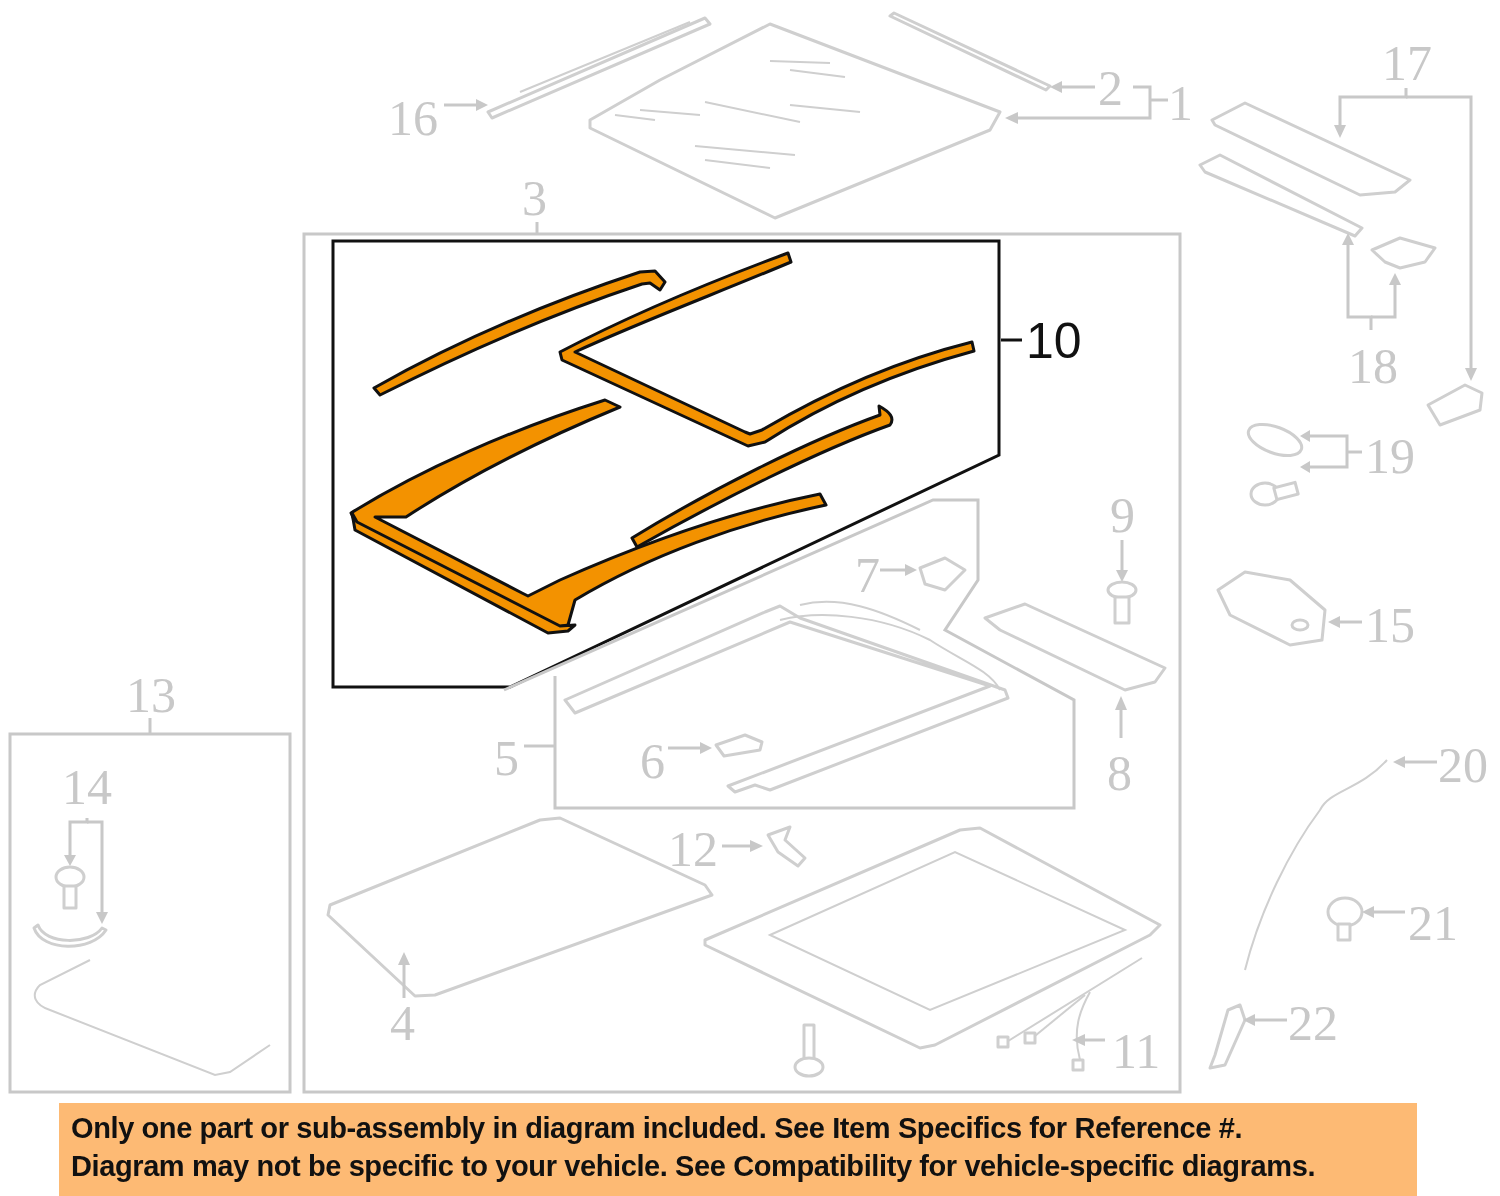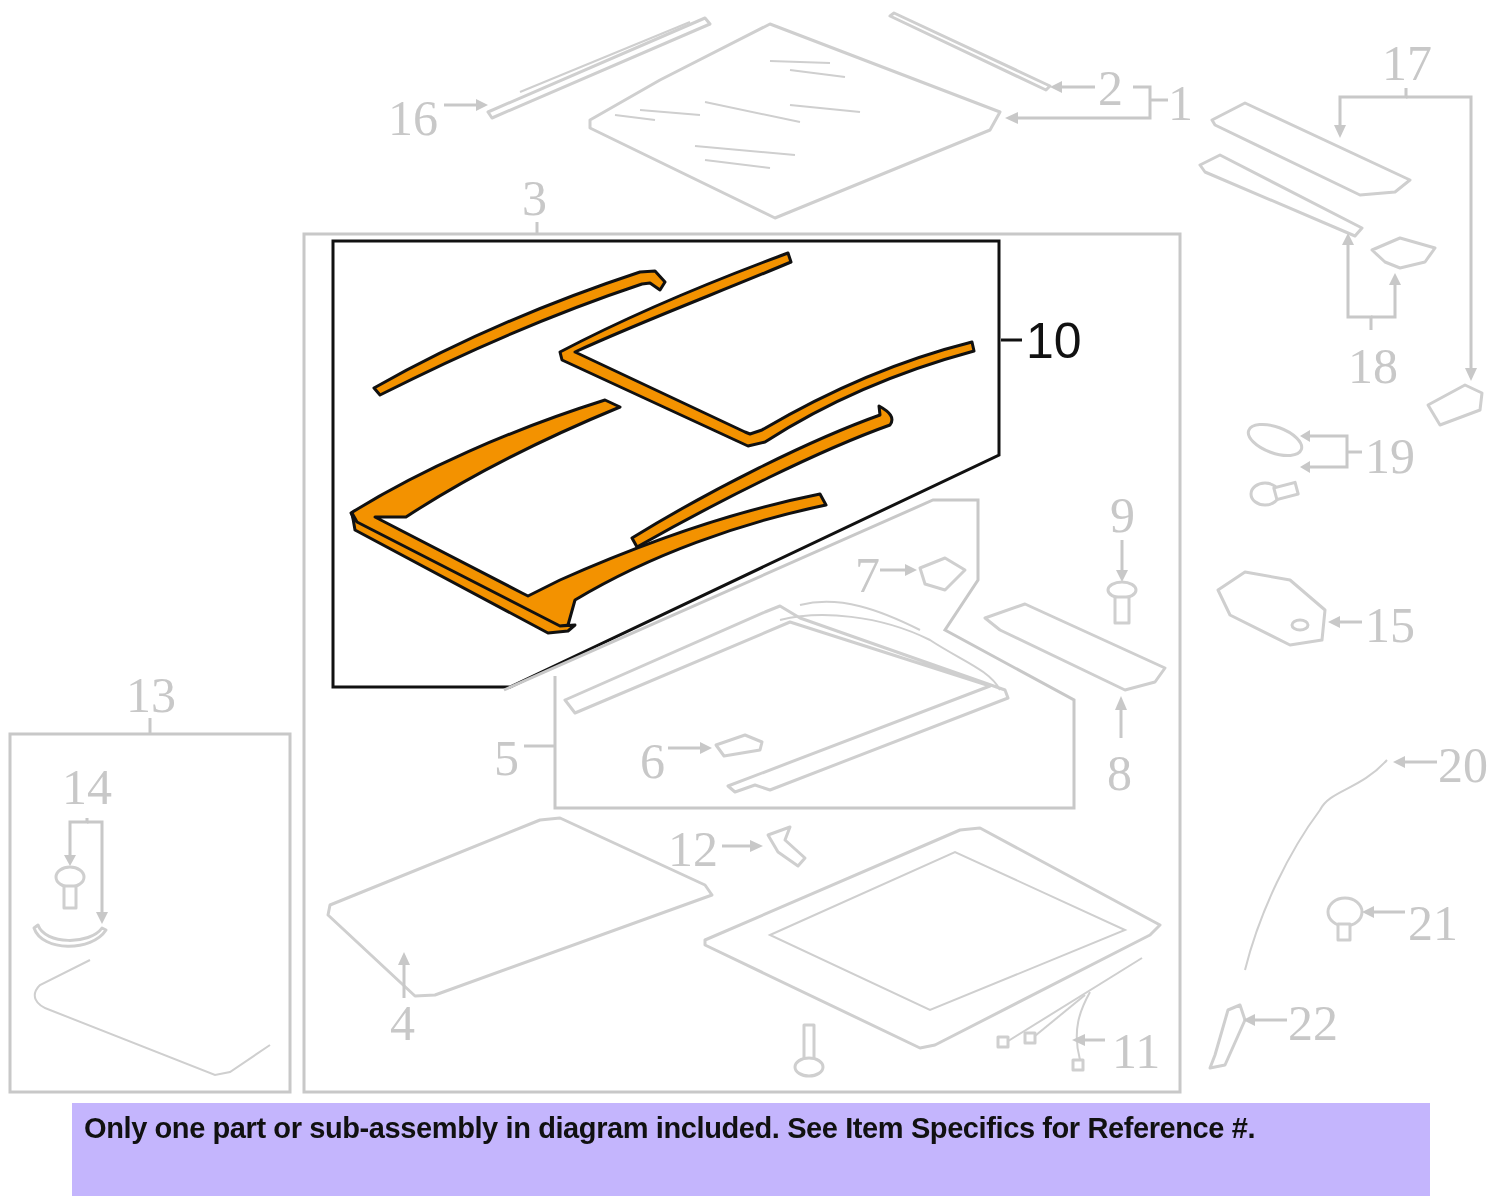--- a/index.html
+++ b/index.html
@@ -5,22 +5,22 @@
   html, body { margin: 0; padding: 0; background: #ffffff; }
   body { width: 1500px; height: 1196px; position: relative; overflow: hidden; font-family: "Liberation Serif", serif; }
   #diagram { position: absolute; left: 0; top: 0; width: 1500px; height: 1196px; }
   .callout { font-family: "Liberation Serif", serif; font-size: 50px; fill: #c8c8c8; }
   .callout-hl { font-family: "Liberation Sans", sans-serif; font-size: 50px; fill: #111111; }
   .ln { stroke: #c8c8c8; stroke-width: 3; fill: none; }
   .part { stroke: #cfcfcf; stroke-width: 3; fill: #ffffff; stroke-linejoin: round; }
   .part-thin { stroke: #cfcfcf; stroke-width: 2; fill: none; }
   .hl { fill: #f39200; stroke: #111111; stroke-width: 3; stroke-linejoin: round; }
   .banner {
-    position: absolute; left: 72px; top: 1103px; width: 1358px; height: 93px;
-    background: #c4b5fd; box-sizing: border-box; padding: 6px 10px 0 12px;
+    position: absolute; left: 59px; top: 1103px; width: 1358px; height: 93px;
+    background: #fdba74; box-sizing: border-box; padding: 6px 10px 0 12px;
     font-family: "Liberation Sans", sans-serif; font-weight: bold; color: #111111;
   }
   .banner div { font-size: 29px; line-height: 38px; white-space: nowrap; letter-spacing: -0.4px; }
 </style>
 </head>
 <body>
 
 <svg id="diagram" viewBox="0 0 1500 1196" xmlns="http://www.w3.org/2000/svg">
 
   <g>
@@ -196,13 +196,14 @@
   <g>
     <polygon class="part" points="1228,1010 1240,1005 1245,1020 1225,1065 1210,1068 1215,1055"></polygon>
   </g>
   <text class="callout" x="1288" y="1040">22</text>
   <line class="ln" x1="1255" y1="1020" x2="1287" y2="1020"></line>
   <polygon points="1255,1014 1243,1020 1255,1026" fill="#c8c8c8"></polygon>
 </svg>
 
 <div class="banner">
   <div>Only one part or sub-assembly in diagram included. See Item Specifics for Reference #.</div>
+  <div>Diagram may not be specific to your vehicle. See Compatibility for vehicle-specific diagrams.</div>
 </div>
 
 </body></html>

